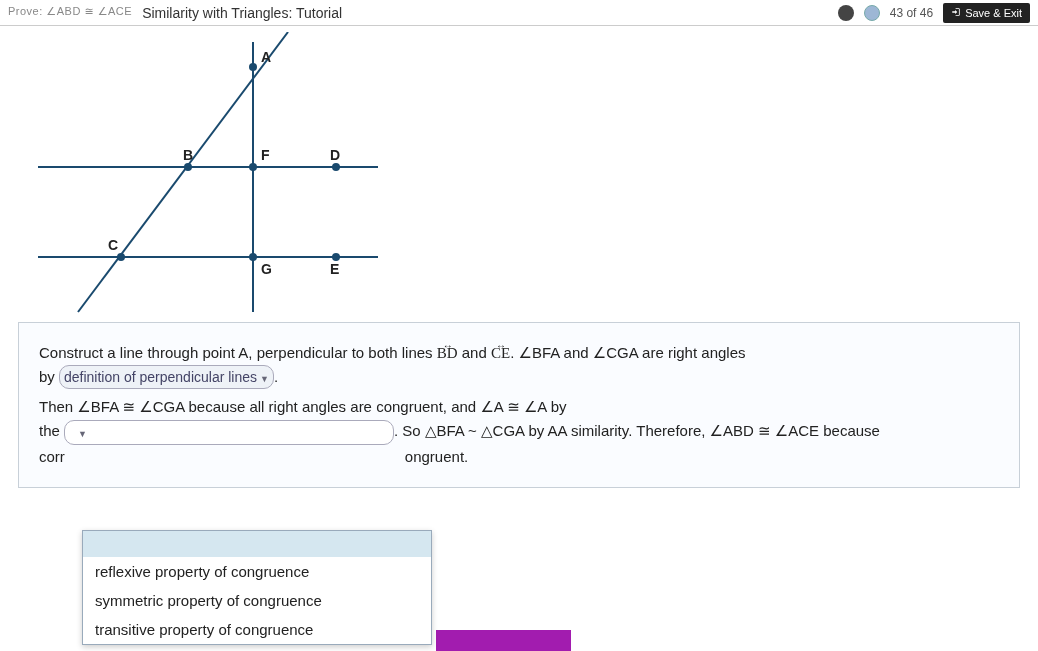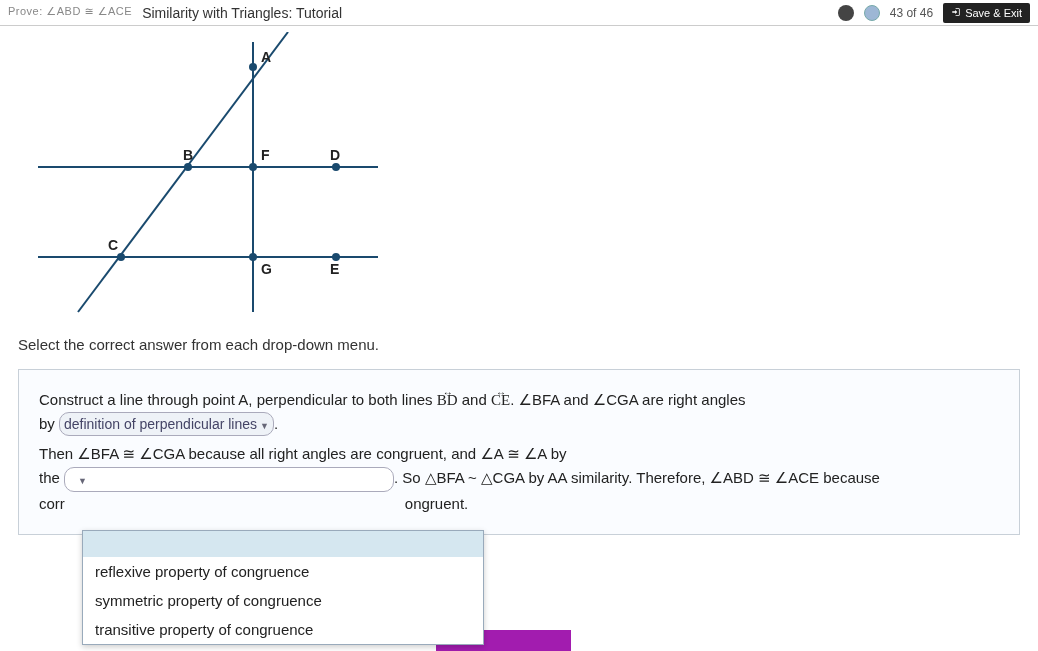--- a/index.html
+++ b/index.html
@@ -14,21 +14,21 @@
   .counter{font-size:12px;color:#555}
   .save-exit{background:#222;color:#fff;font-size:11px;padding:4px 8px;display:flex;align-items:flex-start;gap:4px;border-radius:2px;cursor:pointer}
   .save-exit svg{width:10px;height:10px;fill:#fff}
   .content{padding:6px 18px 0 18px;background:#fff;height:625px;position:relative}
   .diagram{width:370px;height:290px;position:relative}
   .instruction{font-size:15px;color:#333;margin:14px 0 16px 0}
   .workbox{border:1px solid #c8d0d8;background:#fafcff;padding:18px 20px;font-size:15px;line-height:1.6;color:#222;position:relative}
   .sel{display:inline-block;border:1px solid #aab;background:#eef2f7;padding:0 4px;font-size:14px;color:#446;border-radius:10px;cursor:pointer}
   .sel .caret{font-size:9px;color:#667;margin-left:3px}
   .sel-wide{min-width:330px;background:#fff;padding:0 6px;vertical-align:middle}
-  .dropdown{position:absolute;left:82px;top:530px;width:402px;background:#fff;border:1px solid #9ab;box-shadow:0 2px 6px rgba(0,0,0,.2);z-index:20}
+  .dropdown{position:absolute;left:82px;top:530px;width:350px;background:#fff;border:1px solid #9ab;box-shadow:0 2px 6px rgba(0,0,0,.2);z-index:20}
   .dropdown .opt{padding:6px 12px;font-size:15px;cursor:pointer}
   .dropdown .opt.blank{height:26px;background:#d5e7f0}
   .submit{position:absolute;left:436px;top:630px;background:#a21caf;color:#fff;border:none;padding:23px 44px;font-size:15px;cursor:pointer}
   .math{font-family:'Times New Roman',serif}
   .ovl{position:relative}
   .ovl .arr{position:absolute;top:-8px;left:0;right:0;text-align:center;font-size:10px;letter-spacing:-1px}
 </style>
 </head>
 <body>
 
@@ -68,21 +68,20 @@
       <text x="243" y="30" font-size="14" font-weight="bold" fill="#222">A</text>
       <text x="165" y="128" font-size="14" font-weight="bold" fill="#222">B</text>
       <text x="243" y="128" font-size="14" font-weight="bold" fill="#222">F</text>
       <text x="312" y="128" font-size="14" font-weight="bold" fill="#222">D</text>
       <text x="90" y="218" font-size="14" font-weight="bold" fill="#222">C</text>
       <text x="243" y="242" font-size="14" font-weight="bold" fill="#222">G</text>
       <text x="312" y="242" font-size="14" font-weight="bold" fill="#222">E</text>
     </svg>
   </div>
 
-  <p class="instruction">Select the correct answer from each drop-down menu.</p>
 
   <div class="workbox">
     <p>
       <span>Construct a line through point A, perpendicular to both lines </span><span class="math ovl"><span class="arr">↔</span><span>BD</span></span><span> and </span><span class="math ovl"><span class="arr">↔</span><span>CE</span></span><span>. ∠BFA and ∠CGA are right angles</span>
     </p>
     <p>
       <span>by </span><span class="sel"><span>definition of perpendicular lines</span><span class="caret">▼</span></span><span>.</span>
     </p>
     <p style="margin-top:6px">Then ∠BFA ≅ ∠CGA because all right angles are congruent, and ∠A ≅ ∠A by</p>
     <p>

